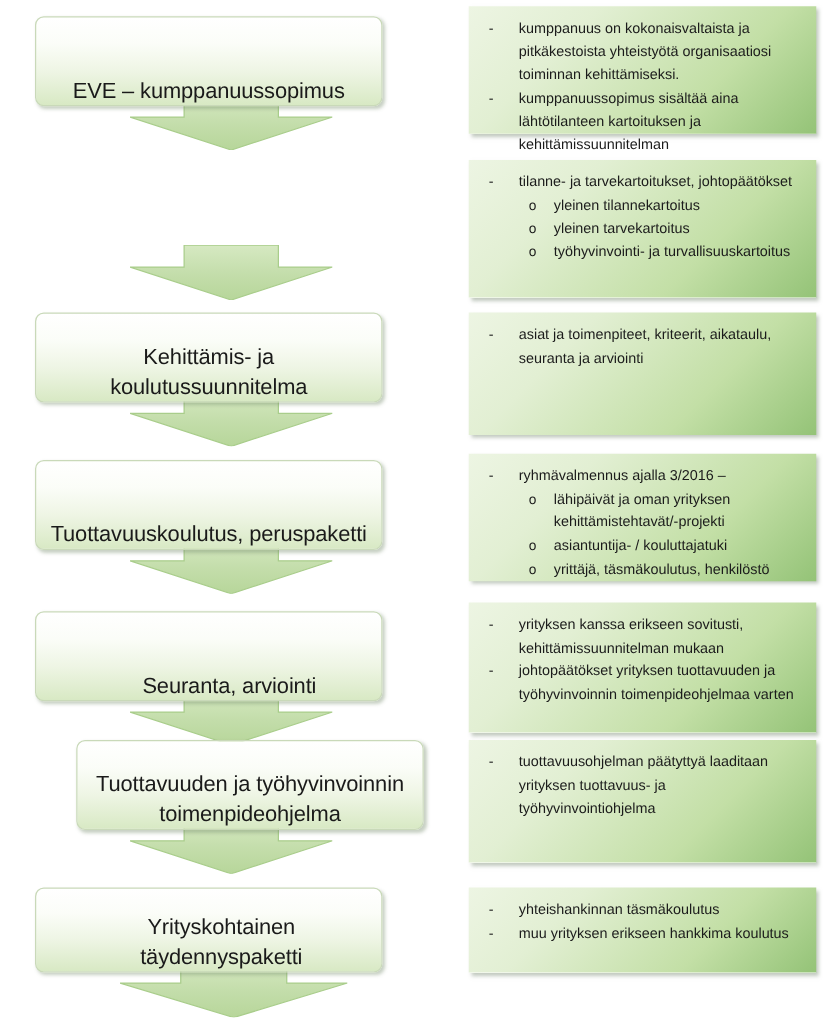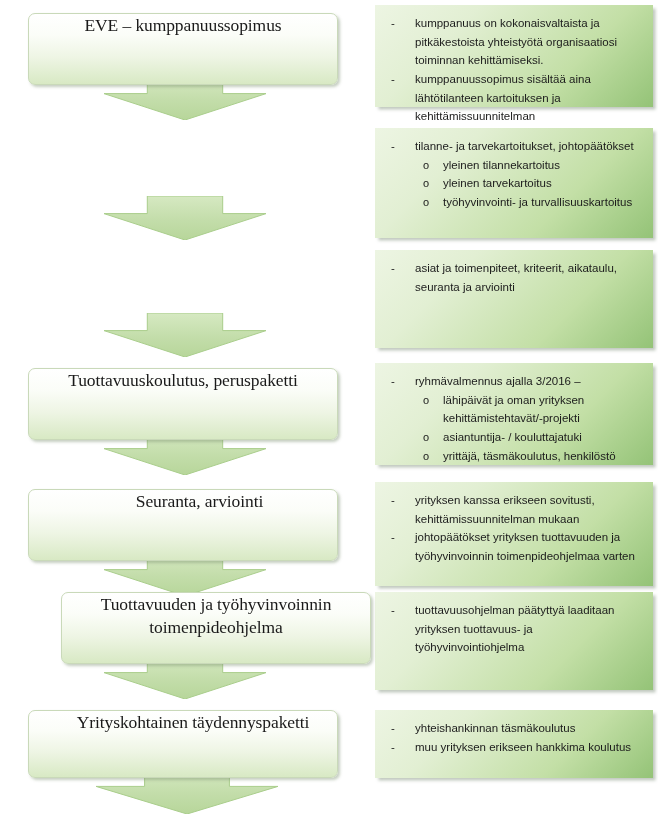--- a/index.html
+++ b/index.html
@@ -18,31 +18,30 @@
   #diagram {
     position: relative;
     width: 658px;
     height: 814px;
   }
 
   
   .stage-box {
     position: absolute;
     left: 28px;
-    width: 310px;
+    width: 278px;
     box-sizing: border-box;
     border: 1px solid #c9d9b9;
     border-radius: 7px;
     background: linear-gradient(to bottom, #ffffff 0%, #fbfdf8 30%, #eef5e4 62%, #d8e9c4 100%);
     box-shadow: 2px 2px 3px rgba(120,140,110,0.42);
     display: flex;
-    align-items: flex-start;
+    align-items: flex-end;
     justify-content: center;
     z-index: 3;
-    font-family: Liberation Serif, serif;
   }
   .stage-label {
     font-size: 17.5px;
     line-height: 1.34;
     color: #1a1a1a;
     text-align: center;
     padding: 0 10px;
     letter-spacing: -0.1px;
     white-space: pre-line;
   }
@@ -151,20 +150,23 @@
     <div class="arrow" style="left: 104px; top: 313px; width: 162px; height: 44px;"><svg width="162" height="44" viewBox="0 0 162 44" xmlns="http://www.w3.org/2000/svg">
         <defs>
           <linearGradient id="argrad2" x1="0" y1="0" x2="0" y2="1">
             <stop offset="0%" stop-color="#d6e9c2"></stop>
             <stop offset="55%" stop-color="#c3ddaa"></stop>
             <stop offset="100%" stop-color="#b7d69a"></stop>
           </linearGradient>
         </defs>
         <polygon points="43.3,0.0 118.7,0.0 118.7,17.6 162.0,17.6 81.0,44.0 0.0,17.6 43.3,17.6" fill="url(#argrad2)" stroke="#a9cd8b" stroke-width="1"></polygon>
       </svg></div>
+    <div class="stage-box" style="top: 250px; height: 72px;">
+      <div class="stage-label">Kehittämis- ja koulutussuunnitelma</div>
+    </div>
     <div class="detail-panel" style="top: 250px; height: 98px;">
       <ul class="bullet-list">
         <li class="bullet-item"><span class="dash">-</span><span>asiat ja toimenpiteet, kriteerit, aikataulu, seuranta ja arviointi</span></li>
       </ul>
     </div>
     <div class="arrow" style="left: 104px; top: 431px; width: 162px; height: 44px;"><svg width="162" height="44" viewBox="0 0 162 44" xmlns="http://www.w3.org/2000/svg">
         <defs>
           <linearGradient id="argrad3" x1="0" y1="0" x2="0" y2="1">
             <stop offset="0%" stop-color="#d6e9c2"></stop>
             <stop offset="55%" stop-color="#c3ddaa"></stop>

